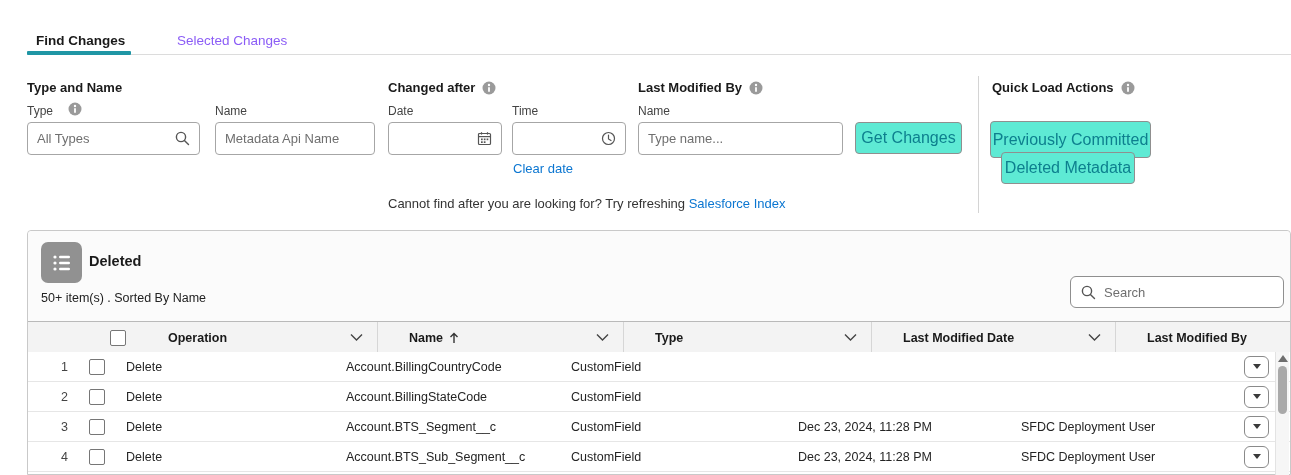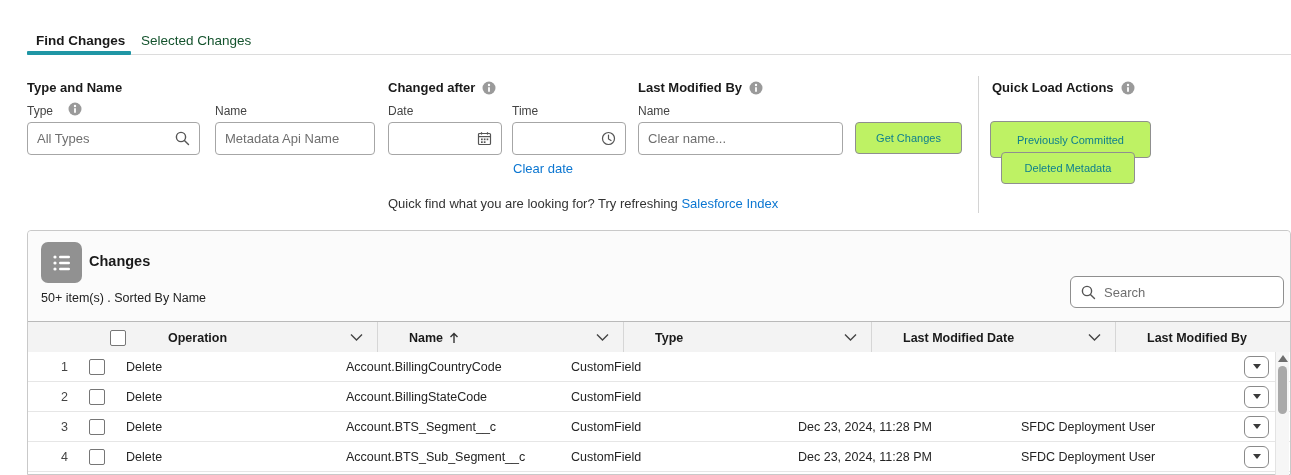--- a/index.html
+++ b/index.html
@@ -5,31 +5,31 @@
   * { margin:0; padding:0; box-sizing:border-box; }
   html,body { background:#fff; }
   body { font-family:"Liberation Sans","DejaVu Sans",sans-serif; color:#242424; }
   #screen { position:relative; width:1291px; height:475px; background:#fff; overflow:hidden; }
 
   .abs { position:absolute; }
 
   
   .tab { font-size:13.5px; cursor:pointer; }
   .tab.active { font-weight:bold; color:#1a1a1a; }
-  .tab.inactive { color:#14532d; }
+  .tab.inactive { color:#8b5cf6;margin-left:36px; }
   .tabline { background:#dcdcdc; height:1px; }
   .tabline-active { background:var(--accent,#1f96a5); height:4px; border-radius:1px; }
 
   
   .group-label { font-size:13px; font-weight:bold; color:#1a1a1a; display:flex; align-items:center; gap:7px; }
   .field-label { font-size:12px; color:#444; }
   .input-box { border:1px solid #a6a6a6; border-radius:4px; background:#fff; display:flex; align-items:center; padding:12px 9px; font-size:13px; color:#6f6f6f; }
   .input-box .ph { flex:1 1 auto; overflow:hidden; white-space:nowrap; }
   .input-icon { flex:0 0 auto; display:flex; align-items:center; }
-  .teal-btn { border:1px solid #8f8f8f; border-radius:4px; background:#bef264; color:var(--btn-teal,#0d7f8e); font-size:11px; display:flex; align-items:center; justify-content:center; cursor:pointer; font-family:inherit; }
+  .teal-btn { border:1px solid #8f8f8f; border-radius:4px; background:#5eead4; color:var(--btn-teal,#0d7f8e); font-size:16px; display:flex; align-items:center; justify-content:center; cursor:pointer; font-family:inherit; }
   .blue-link { color:var(--link,#0b76d1); font-size:13px; text-decoration:none; cursor:pointer; }
   .hint-text { font-size:13px; color:#333; }
   .vdivider { width:1px; background:#d4d4d4; }
   .info-icon { display:inline-flex; width:14px; height:14px; }
 
   
   #panel { left:27px; top:230px; width:1264px; height:245px; border:1px solid #c9c9c9; border-radius:4px 4px 0 0; background:#fff; }
   #panel-header { position:absolute; left:0; top:0; width:100%; height:90px; background:#fbfbfb; border-radius:4px 4px 0 0; }
   .panel-icon { position:absolute; left:13px; top:11px; width:41px; height:41px; background:var(--icon-gray,#919191); border-radius:7px; display:flex; align-items:center; justify-content:center; }
   .panel-title { position:absolute; left:61px; top:22px; font-size:14.5px; font-weight:bold; color:#1a1a1a; }
@@ -139,54 +139,54 @@
   <a class="abs blue-link" style="left:513px; top:161px;">Clear date</a>
 
   <div class="abs group-label" style="left:638px; top:80px;">
     <span>Last Modified By</span>
     <svg class="info-icon" viewBox="0 0 14 14">
         <use href="#i-info"></use>
       </svg>
   </div>
   <div class="abs field-label" style="left:638px; top:104px;">Name</div>
   <div class="abs input-box" style="left:638px; top:122px; width:205px; height:33px;">
-    <span class="ph">Clear name...</span>
+    <span class="ph">Type name...</span>
   </div>
 
   <button class="abs teal-btn" style="left:855px; top:122px; width:107px; height:32px;">Get Changes</button>
 
   <div class="abs vdivider" style="left:978px; top:76px; height:137px;"></div>
 
   <div class="abs group-label" style="left:992px; top:80px;">
     <span>Quick Load Actions</span>
     <svg class="info-icon" viewBox="0 0 14 14">
         <use href="#i-info"></use>
       </svg>
   </div>
   <button class="abs teal-btn" style="left:990px; top:121px; width:161px; height:37px;">Previously Committed</button>
   <button class="abs teal-btn" style="left:1001px; top:152px; width:134px; height:32px;">Deleted Metadata</button>
 
   <div class="abs hint-text" style="left:388px; top:196px;">
-    <span>Quick find what you are looking for? Try refreshing</span>
+    <span>Cannot find after you are looking for? Try refreshing</span>
     <a class="blue-link">Salesforce Index</a>
   </div>
 
   <div id="panel" class="abs">
     <div id="panel-header">
       <div class="panel-icon">
         <svg width="24" height="24" viewBox="0 0 24 24">
           <circle cx="5" cy="6" r="1.6" fill="#fff"></circle>
             <rect x="9" y="4.8" width="11" height="2.4" rx="1.2" fill="#fff"></rect>
           <circle cx="5" cy="12" r="1.6" fill="#fff"></circle>
             <rect x="9" y="10.8" width="11" height="2.4" rx="1.2" fill="#fff"></rect>
           <circle cx="5" cy="18" r="1.6" fill="#fff"></circle>
             <rect x="9" y="16.8" width="11" height="2.4" rx="1.2" fill="#fff"></rect>
         </svg>
       </div>
-      <div class="panel-title">Changes</div>
+      <div class="panel-title">Deleted</div>
       <div class="panel-summary">50+ item(s) . Sorted By Name</div>
       <div class="search-box">
         <span style="display:flex;">
           <svg width="15" height="15" viewBox="0 0 15 15">
               <use href="#i-search"></use>
             </svg>
         </span>
         <span>Search</span>
       </div>
     </div>

